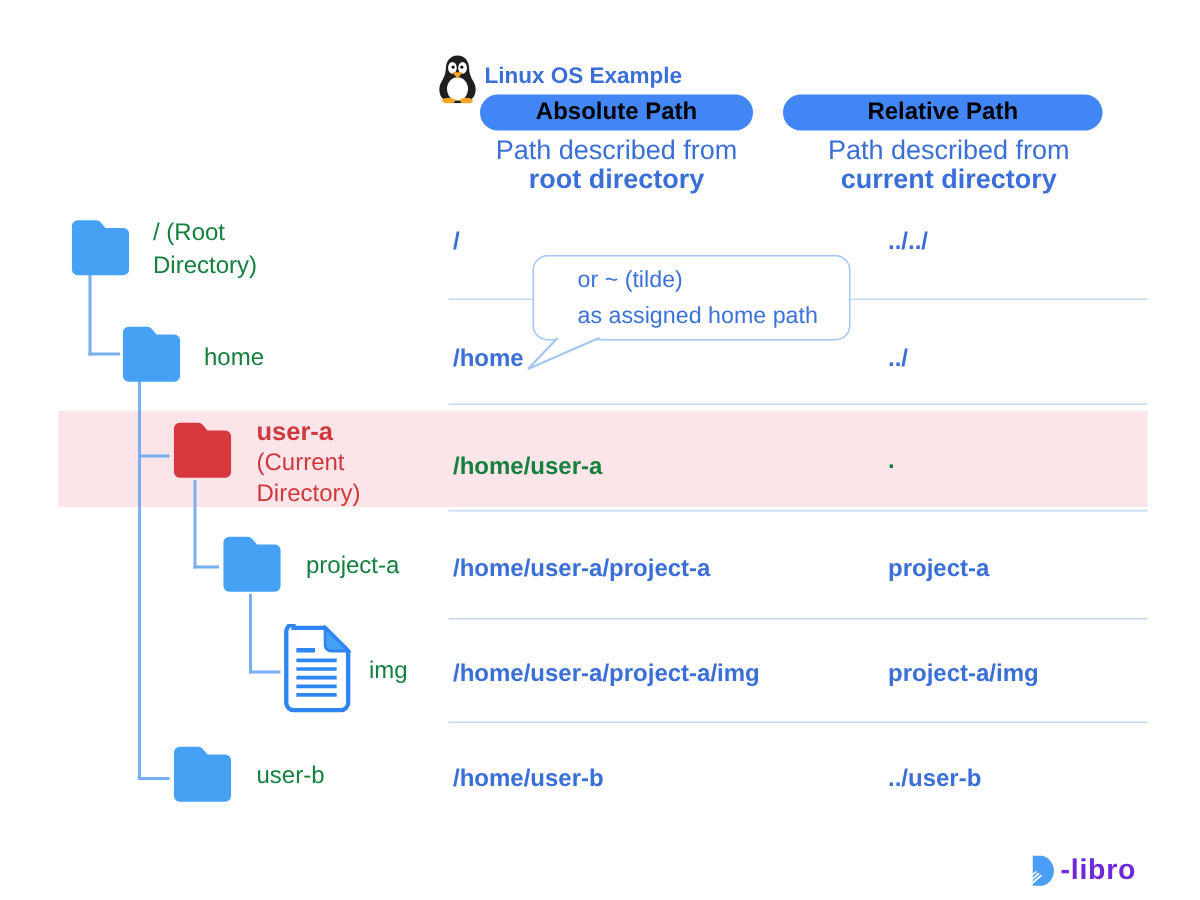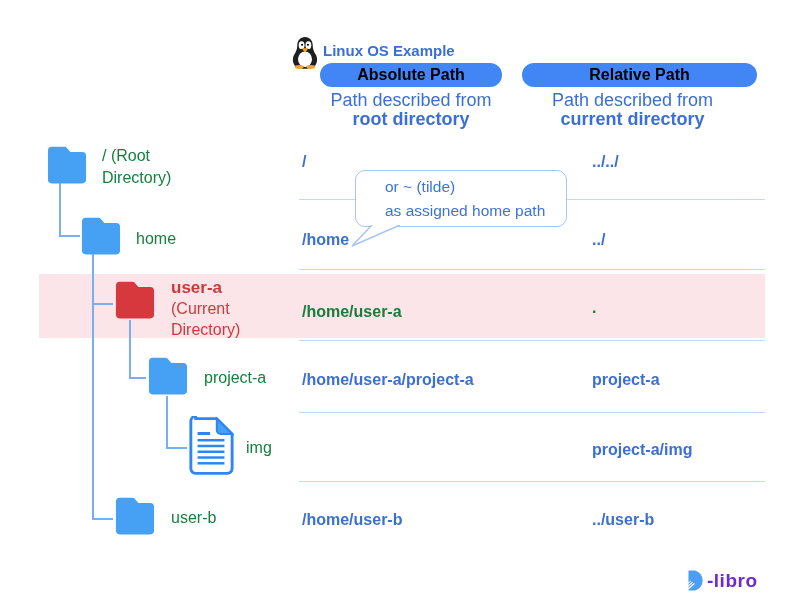--- a/index.html
+++ b/index.html
@@ -9,21 +9,21 @@
   }
   
   .highlight-band{position:absolute;left:39px;top:274px;width:726px;height:64px;background:#fbe5e8;}
   
   .sep{position:absolute;left:299px;width:466px;height:1px;background:#c3d8f3;}
   
   .os-title{position:absolute;left:323px;top:42px;font-size:15px;font-weight:bold;color:#3b6fd8;white-space:nowrap;}
   .pill{position:absolute;top:63px;height:24px;border-radius:12px;background:#4285f4;color:#000000;
         font-size:16px;font-weight:bold;text-align:center;line-height:24px;}
   .pill.abs-pill{left:320px;width:182px;}
-  .pill.rel-pill{left:522px;width:235px;}
+  .pill.rel-pill{left:522px;width:213px;}
   .subhead{position:absolute;top:91px;text-align:center;color:#3b6fd8;font-size:18px;line-height:19px;}
   .subhead .b{font-weight:bold;}
   .subhead.c1{left:305px;width:212px;}
   .subhead.c2{left:522px;width:221px;}
   
   .path{position:absolute;transform:translateY(-50%);font-size:16px;font-weight:bold;color:#3b6fd8;white-space:nowrap;}
   .path.red{color:#15803d;}
   .col-abs{left:302px;}
   .col-rel{left:592px;}
   
@@ -91,20 +91,21 @@
   <svg class="bubble-tail" width="56" height="24" viewBox="0 0 56 24">
     <polygon points="22,0 50,0 2,21" fill="#ffffff"></polygon>
     <line x1="22" y1="0" x2="2" y2="21" stroke="#a5c6f2" stroke-width="1.5"></line>
     <line x1="2" y1="21" x2="50" y2="0" stroke="#a5c6f2" stroke-width="1.5"></line>
   </svg>
 
   <div class="path col-abs" style="top:162px">/</div>
   <div class="path col-abs" style="top:240px">/home</div>
   <div class="path col-abs red" style="top:312px">/home/user-a</div>
   <div class="path col-abs" style="top:380px">/home/user-a/project-a</div>
+  <div class="path col-abs" style="top:450px">/home/user-a/project-a/img</div>
   <div class="path col-abs" style="top:520px">/home/user-b</div>
 
   <div class="path col-rel" style="top:162px">../../</div>
   <div class="path col-rel" style="top:240px">../</div>
   <div class="path col-rel red" style="top:308px">.</div>
   <div class="path col-rel" style="top:380px">project-a</div>
   <div class="path col-rel" style="top:450px">project-a/img</div>
   <div class="path col-rel" style="top:520px">../user-b</div>
 
   <div class="tline" style="left:59px;top:183px;width:2px;height:54px"></div>

